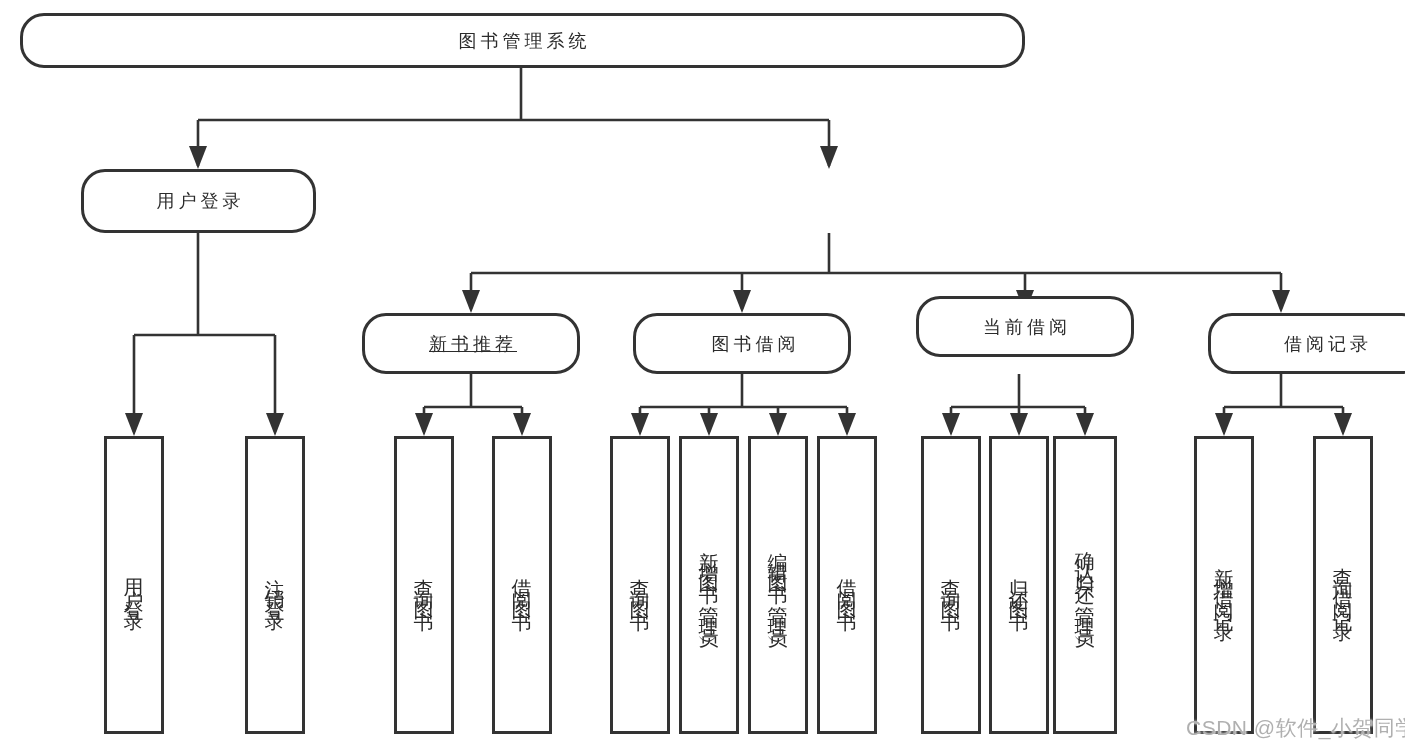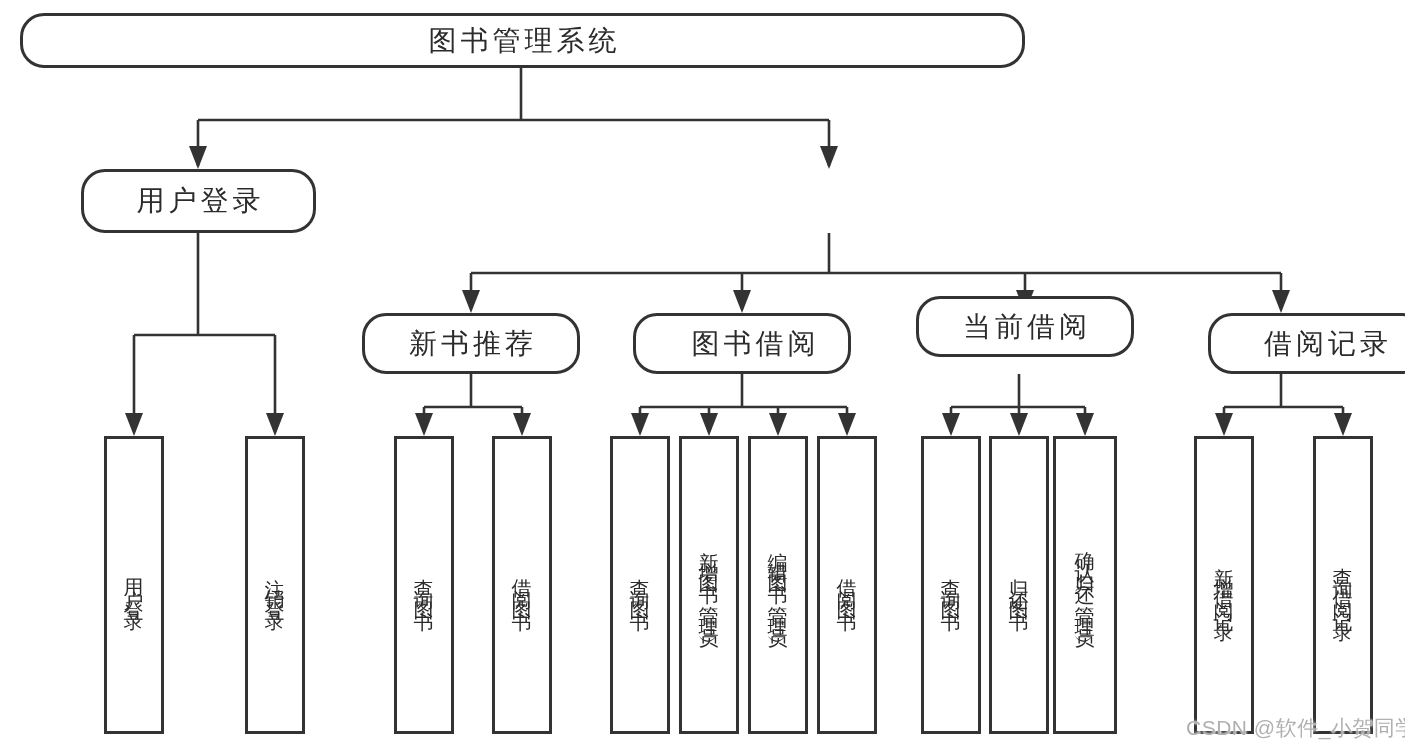--- a/index.html
+++ b/index.html
@@ -13,21 +13,21 @@
   .connectors{position:absolute;left:0;top:0;width:1405px;height:747px;}
   .node{
     position:absolute;
     box-sizing:border-box;
     background:#ffffff;
     border:3px solid #333333;
     color:#2b2b2b;
     display:flex;align-items:center;justify-content:center;
     z-index:2;
   }
-  .h-node{font-size:28px;letter-spacing:4px;text-indent:4px;white-space:nowrap;border-radius:24px;}
+  .h-node{font-size:18px;letter-spacing:4px;text-indent:4px;white-space:nowrap;border-radius:24px;}
   .v-node{
     font-size:20px;
     writing-mode:vertical-rl;
     text-orientation:mixed;
     letter-spacing:11px;
     line-height:1;
   }
   .watermark{
     position:absolute;
     left:1186px;top:714px;
@@ -74,21 +74,21 @@
       <polygon points="1076,413 1094,413 1085,436"></polygon>
       <polygon points="1215,413 1233,413 1224,436"></polygon>
       <polygon points="1334,413 1352,413 1343,436"></polygon>
     </g>
   </svg>
 
   <div class="node h-node" style="left:20px;top:13px;width:1005px;height:55px;">图书管理系统</div>
 
   <div class="node h-node" style="left:81px;top:169px;width:235px;height:64px;">用户登录</div>
 
-  <div class="node h-node" style="left:362px;top:313px;width:218px;height:61px;">新书推荐</div>
+  <div class="node h-node" style="left:362px;top:313px;width:218px;height:61px;text-decoration:underline;">新书推荐</div>
   <div class="node h-node" style="left:633px;top:313px;width:218px;height:61px;padding-left:23px;">图书借阅</div>
   <div class="node h-node" style="left:916px;top:296px;width:218px;height:61px;">当前借阅</div>
   <div class="node h-node" style="left:1208px;top:313px;width:218px;height:61px;padding-left:18px;">借阅记录</div>
 
   <div class="node v-node" style="left:104px;top:436px;width:60px;height:298px;">用户登录</div>
   <div class="node v-node" style="left:245px;top:436px;width:60px;height:298px;">注销登录</div>
   <div class="node v-node" style="left:394px;top:436px;width:60px;height:298px;">查询图书</div>
   <div class="node v-node" style="left:492px;top:436px;width:60px;height:298px;">借阅图书</div>
   <div class="node v-node" style="left:610px;top:436px;width:60px;height:298px;">查询图书</div>
   <div class="node v-node" style="left:679px;top:436px;width:60px;height:298px;">新增图书（管理员）</div>

